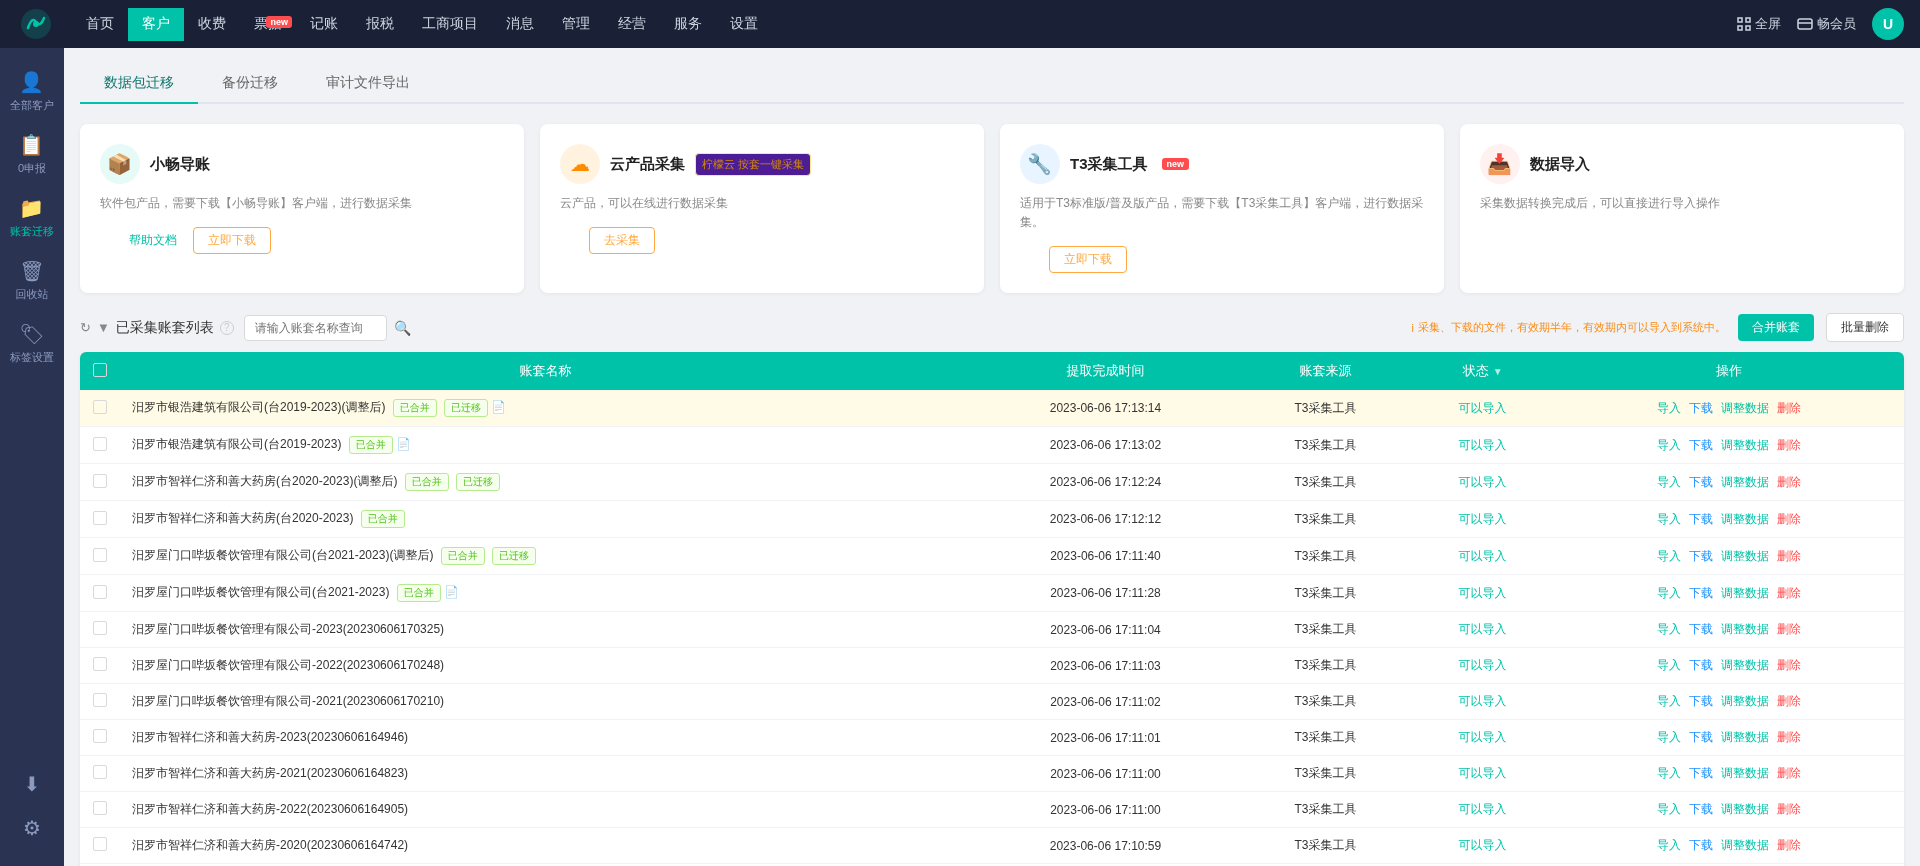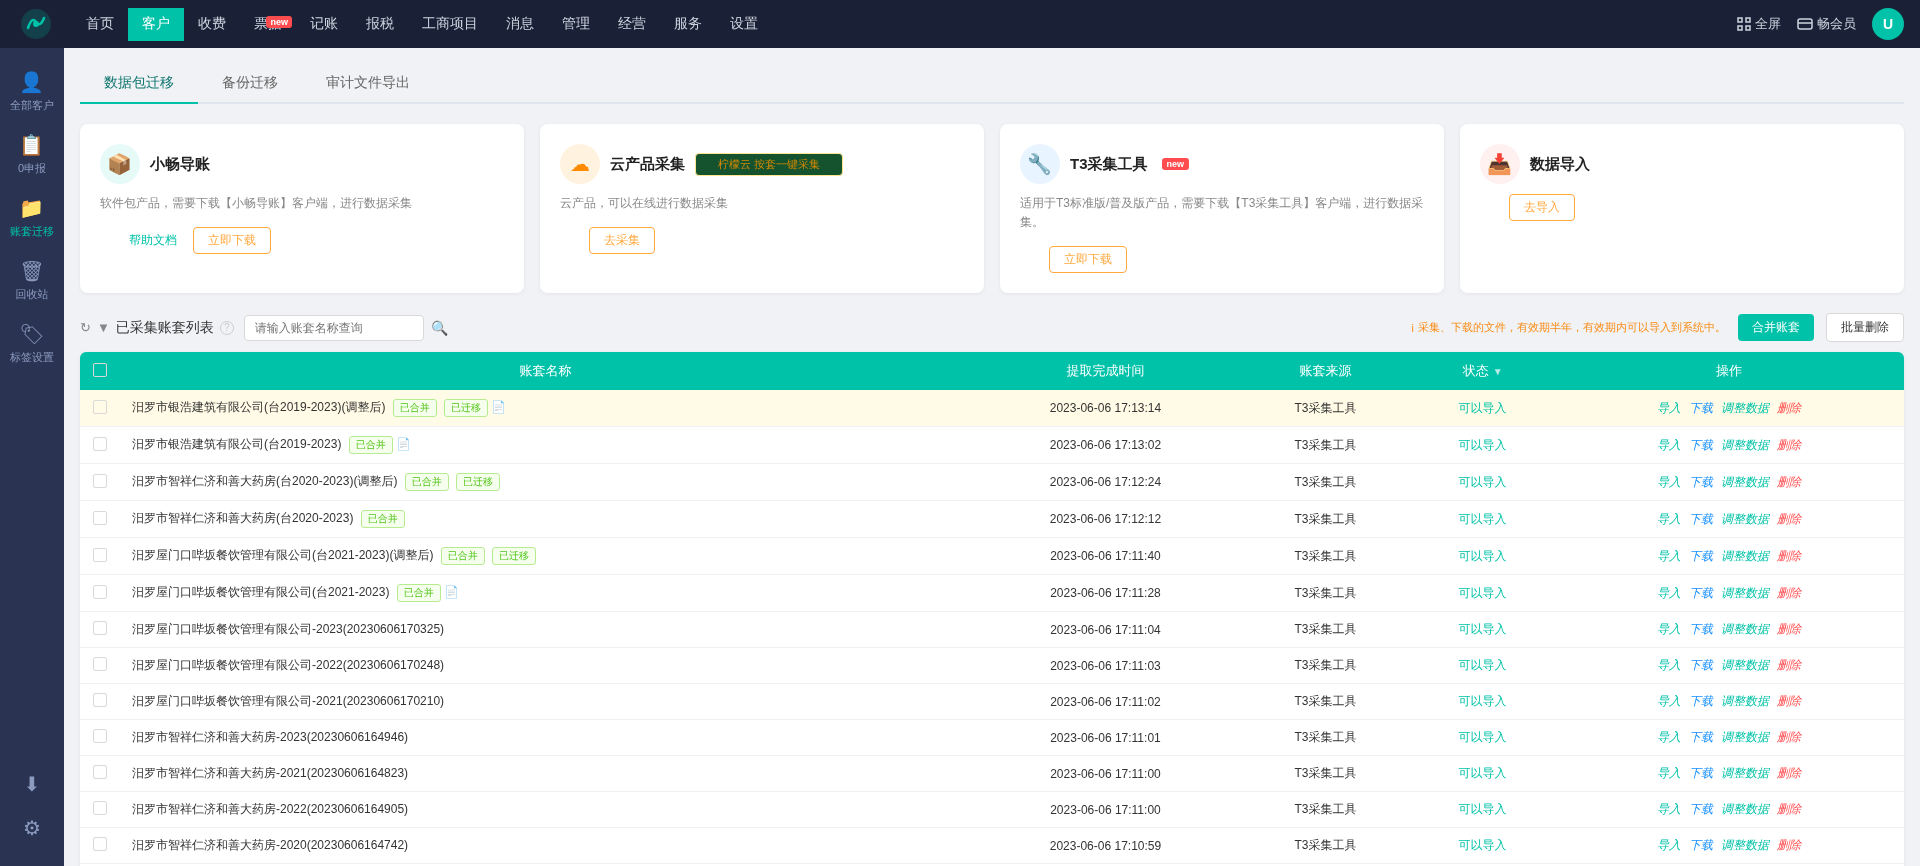--- a/index.html
+++ b/index.html
@@ -206,24 +206,24 @@
       background: #fff;
       padding: 4px 14px;
       border-radius: 4px;
       cursor: pointer;
       font-size: 12px;
     }
     .card-promo {
       display: flex;
       align-items: center;
       gap: 4px;
-      background: #14532d;
+      background: #4c1d95;
       border: 1px solid #ffe58f;
       border-radius: 4px;
-      padding: 3px 22px;
+      padding: 3px 6px;
       font-size: 11px;
       color: #d48806;
       cursor: pointer;
     }
 
     
     .section-header {
       display: flex;
       align-items: center;
       justify-content: space-between;
@@ -247,21 +247,21 @@
     .search-bar {
       display: flex;
       align-items: center;
       gap: 8px;
     }
     .search-input {
       border: 1px solid #d9d9d9;
       border-radius: 4px;
       padding: 5px 10px;
       font-size: 12px;
-      width: 180px;
+      width: 143px;
       outline: none;
     }
     .search-btn {
       background: none;
       border: none;
       cursor: pointer;
       color: #999;
       font-size: 14px;
     }
     .btn-teal {
@@ -312,21 +312,20 @@
     }
     .data-table td:nth-child(2) { color: #333; }
     .data-table tbody tr:nth-child(1) { background: #fffbe6; }
     .data-table td.center { text-align: center; }
     .data-table td.action { text-align: center; }
     .action-btn {
       color: #00c2a8;
       cursor: pointer;
       margin: 0 4px;
       font-size: 12px;
-      font-style: italic;
     }
     .action-btn.red { color: #ff4d4f; }
     .action-btn.blue { color: #1890ff; }
     .status-ok { color: #00c2a8; }
 
     
     .tag {
       display: inline-block;
       padding: 1px 6px;
       border-radius: 3px;
@@ -496,23 +495,21 @@
       <div class="card-actions">
         <button class="btn-outline">立即下载</button>
       </div>
     </div>
 
     <div class="card">
       <div class="card-header">
         <div class="card-icon red">📥</div>
         <span class="card-title">数据导入</span>
       </div>
-      <div class="card-actions">
-        <button class="btn-outline">去导入</button>
-      </div>
+      <div class="card-desc">采集数据转换完成后，可以直接进行导入操作</div>
     </div>
 
   </div>
 
   <div class="section-header">
     <div style="display:flex;align-items:center;gap:10px;">
       <div class="section-title">
         <span class="icon-sm">↻</span>
         <span class="icon-sm">▼</span>
         <span>已采集账套列表</span>

